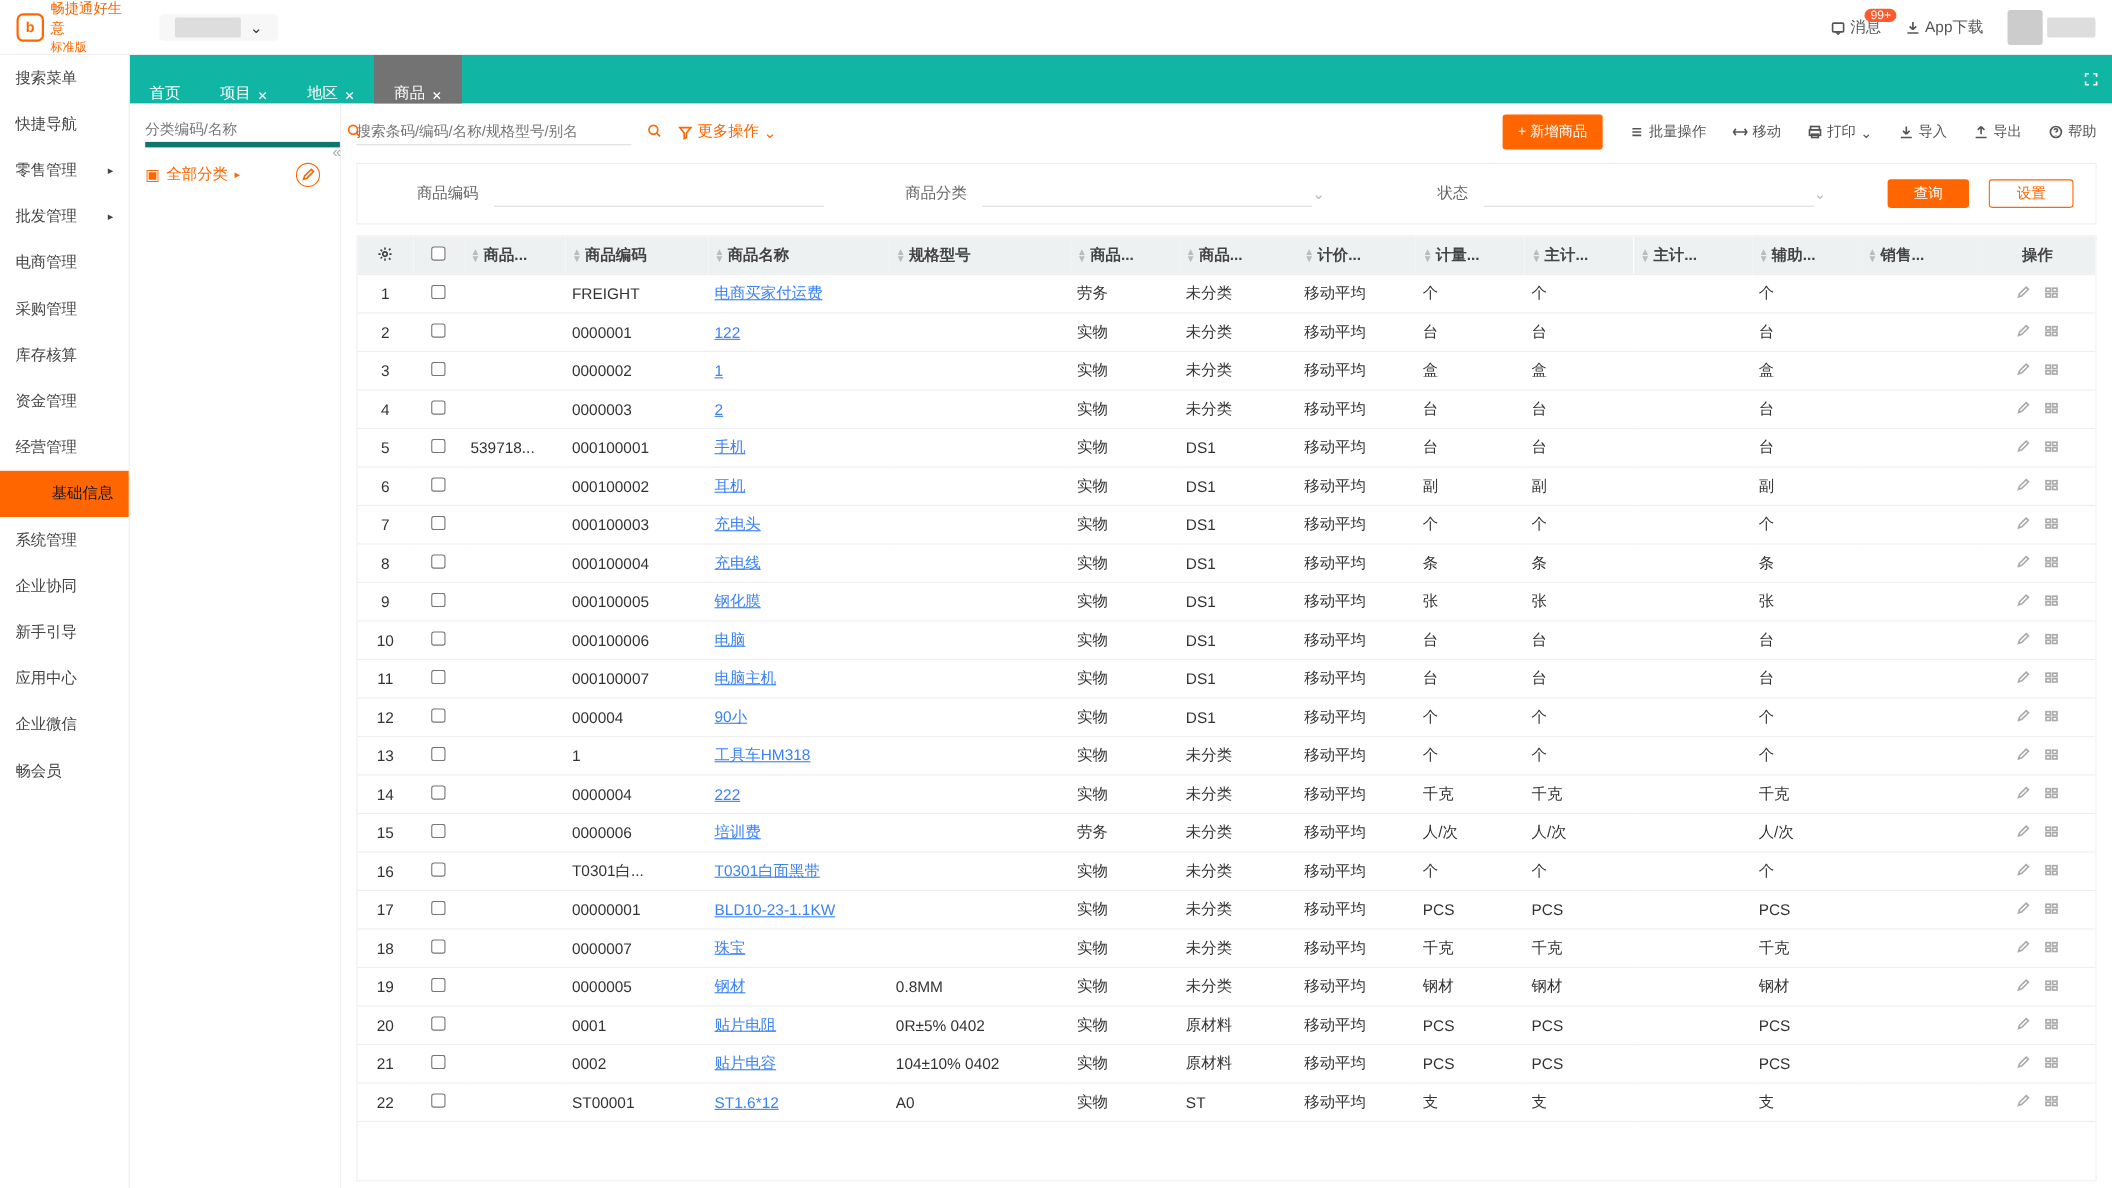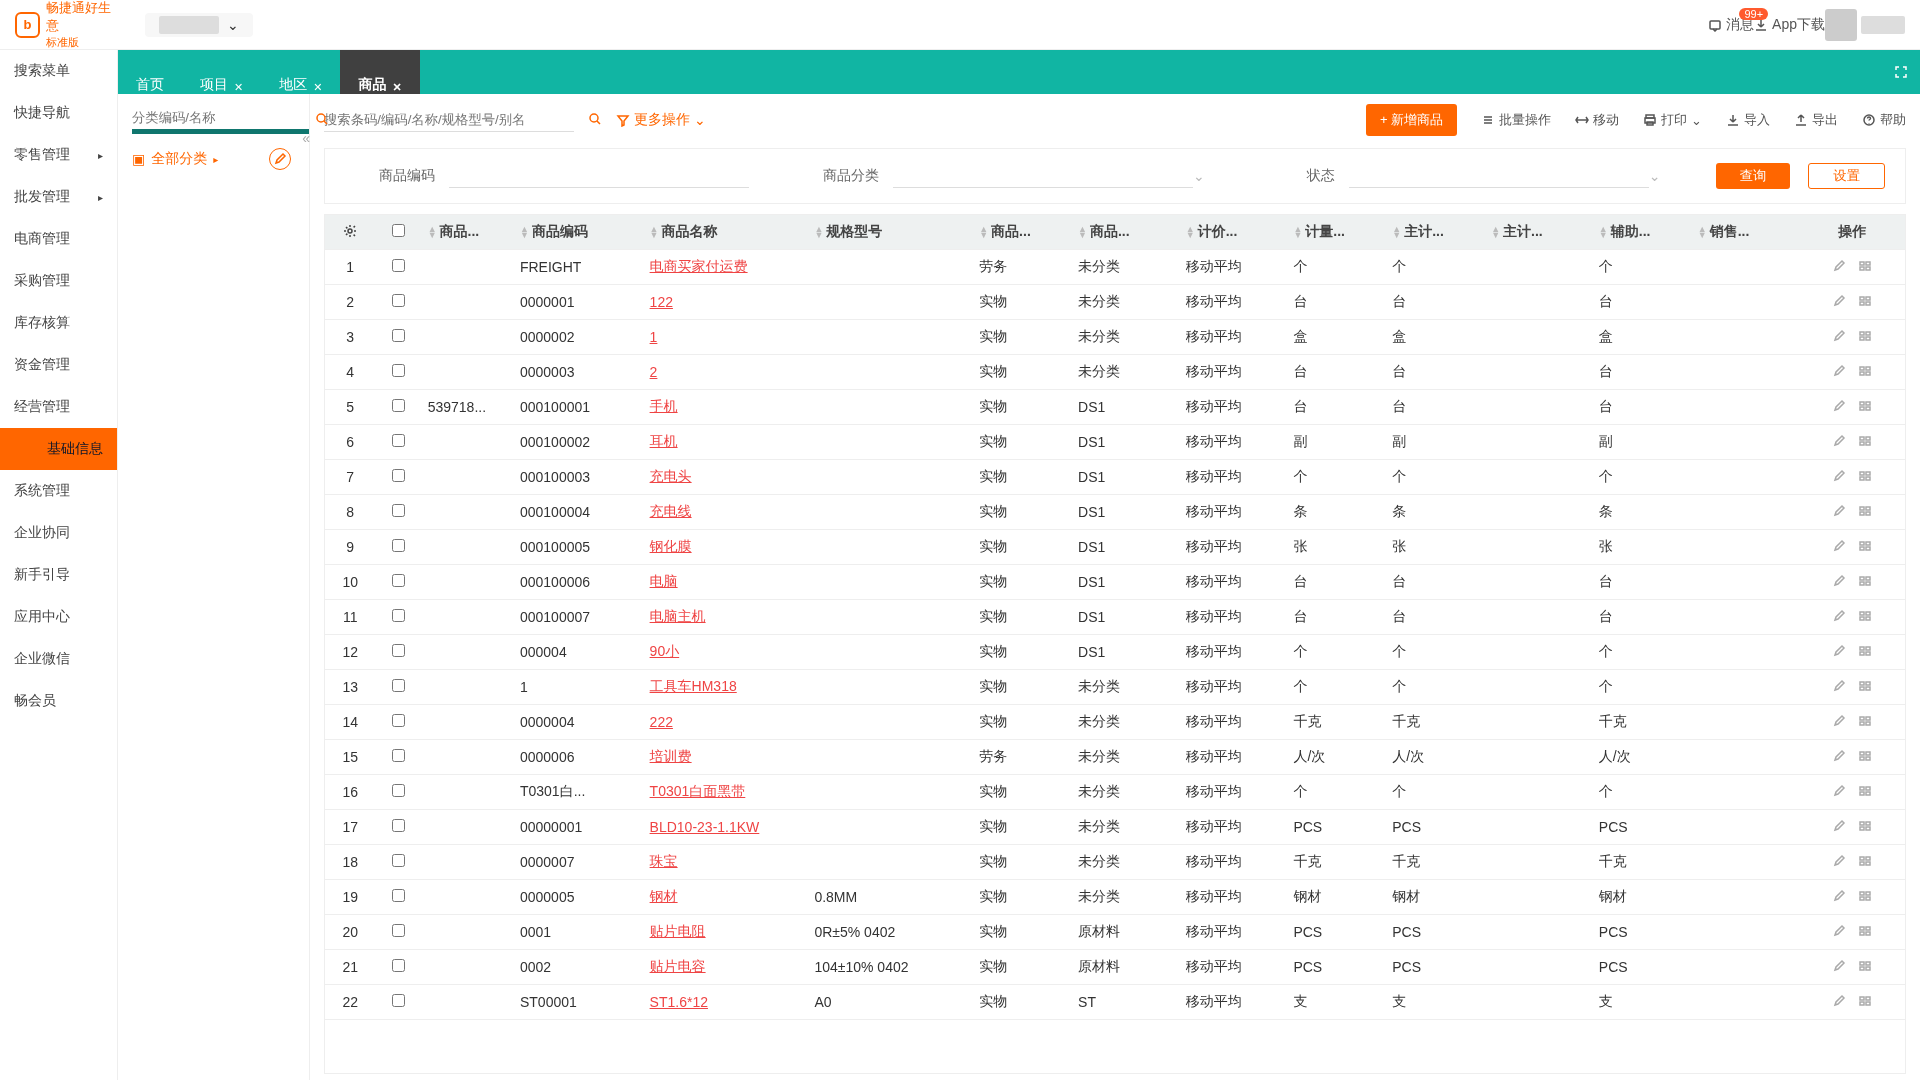--- a/index.html
+++ b/index.html
@@ -6,30 +6,30 @@
 body { width: 1920px; height: 1080px; background: #fff; font-size: 14px; color: #333; overflow: hidden; }
 
 
 .top-header { height: 50px; border-bottom: 1px solid #eee; display: flex; align-items: center; padding: 0 15px; }
 .brand { display: flex; align-items: center; gap: 6px; color: #f60; font-size: 13px; width: 105px; }
 .brand-logo { width: 26px; height: 26px; border: 2px solid #f60; border-radius: 6px; display: flex; align-items: center; justify-content: center; font-weight: bold; color: #f60; }
 .brand-text { font-size: 13px; }
 .brand-sub { font-size: 11px; color: #f60; }
 .org-selector { margin-left: 25px; display: flex; align-items: center; gap: 8px; background: #f7f7f7; padding: 3px 14px; border-radius: 4px; cursor: pointer; }
 .org-box { width: 60px; height: 18px; background: #ddd; border-radius: 2px; }
-.top-right { margin-left: auto; display: flex; align-items: center; }
+.top-right { margin-left: auto; display: flex; align-items: center; gap: 22px; }
 .top-action { display: flex; align-items: center; gap: 4px; cursor: pointer; position: relative; font-size: 14px; color: #555; }
 .badge { position: absolute; top: -8px; right: -14px; background: #ff5a2e; color: #fff; border-radius: 8px; font-size: 11px; padding: 0 5px; }
 .avatar { width: 32px; height: 32px; background: #ccc; border-radius: 3px; }
 .avatar-wrap { display: flex; align-items: center; gap: 4px; }
 
 
 .tab-strip { height: 44px; background: #11b5a3; display: flex; align-items: stretch; padding-left: 118px; position: relative; }
 .tab { padding: 0 18px; display: flex; align-items: flex-end; color: #fff; cursor: pointer; gap: 6px; }
-.tab.active { background: #404040; font-weight: bold; }
+.tab.active { background: #737373; }
 .tab-close { font-size: 11px; }
 .fullscreen-btn { position: absolute; right: 12px; top: 0; bottom: 0; display: flex; align-items: center; color: #fff; cursor: pointer; }
 
 
 .left-sidebar { position: absolute; left: 0; top: 50px; width: 118px; bottom: 0; border-right: 1px solid #eee; background: #fff; z-index: 3; }
 .side-item { padding: 12px 14px; cursor: pointer; color: #444; display: flex; align-items: center; justify-content: space-between; font-size: 14px; }
 .side-item.active { background: #f60; color: #0f172a; justify-content: flex-end; }
 .caret { font-size: 10px; }
 
 
@@ -77,21 +77,21 @@
 .col-idx { width: 52px; text-align: center; }
 .col-gear { width: 46px; text-align: center; }
 .col-chk { width: 42px; text-align: center; }
 .col-op { width: 96px; text-align: center; }
 .col-img { width: 84px; }
 .col-code { width: 118px; }
 .col-name { width: 150px; }
 .col-spec { width: 150px; }
 .col-sm { width: 90px; }
 .col-sm2 { width: 98px; }
-.link { color: #ef4444; text-decoration: underline; cursor: pointer; }
+.link { color: #3b82f6; text-decoration: underline; cursor: pointer; }
 .row-ops { color: #aaa; display: flex; gap: 12px; justify-content: center; }
 .row-ops span { cursor: pointer; }
 
 
 .pager { display: flex; align-items: center; justify-content: flex-end; gap: 12px; padding: 8px 6px; font-size: 13px; color: #555; }
 .pager select, .pager input { border: 1px solid #ddd; padding: 2px 4px; border-radius: 3px; }
 .pg-btn { color: #bbb; cursor: pointer; padding: 0 4px; }
 
 svg { width: 14px; height: 14px; stroke: currentColor; fill: none; stroke-width: 1.5; }
 </style>

